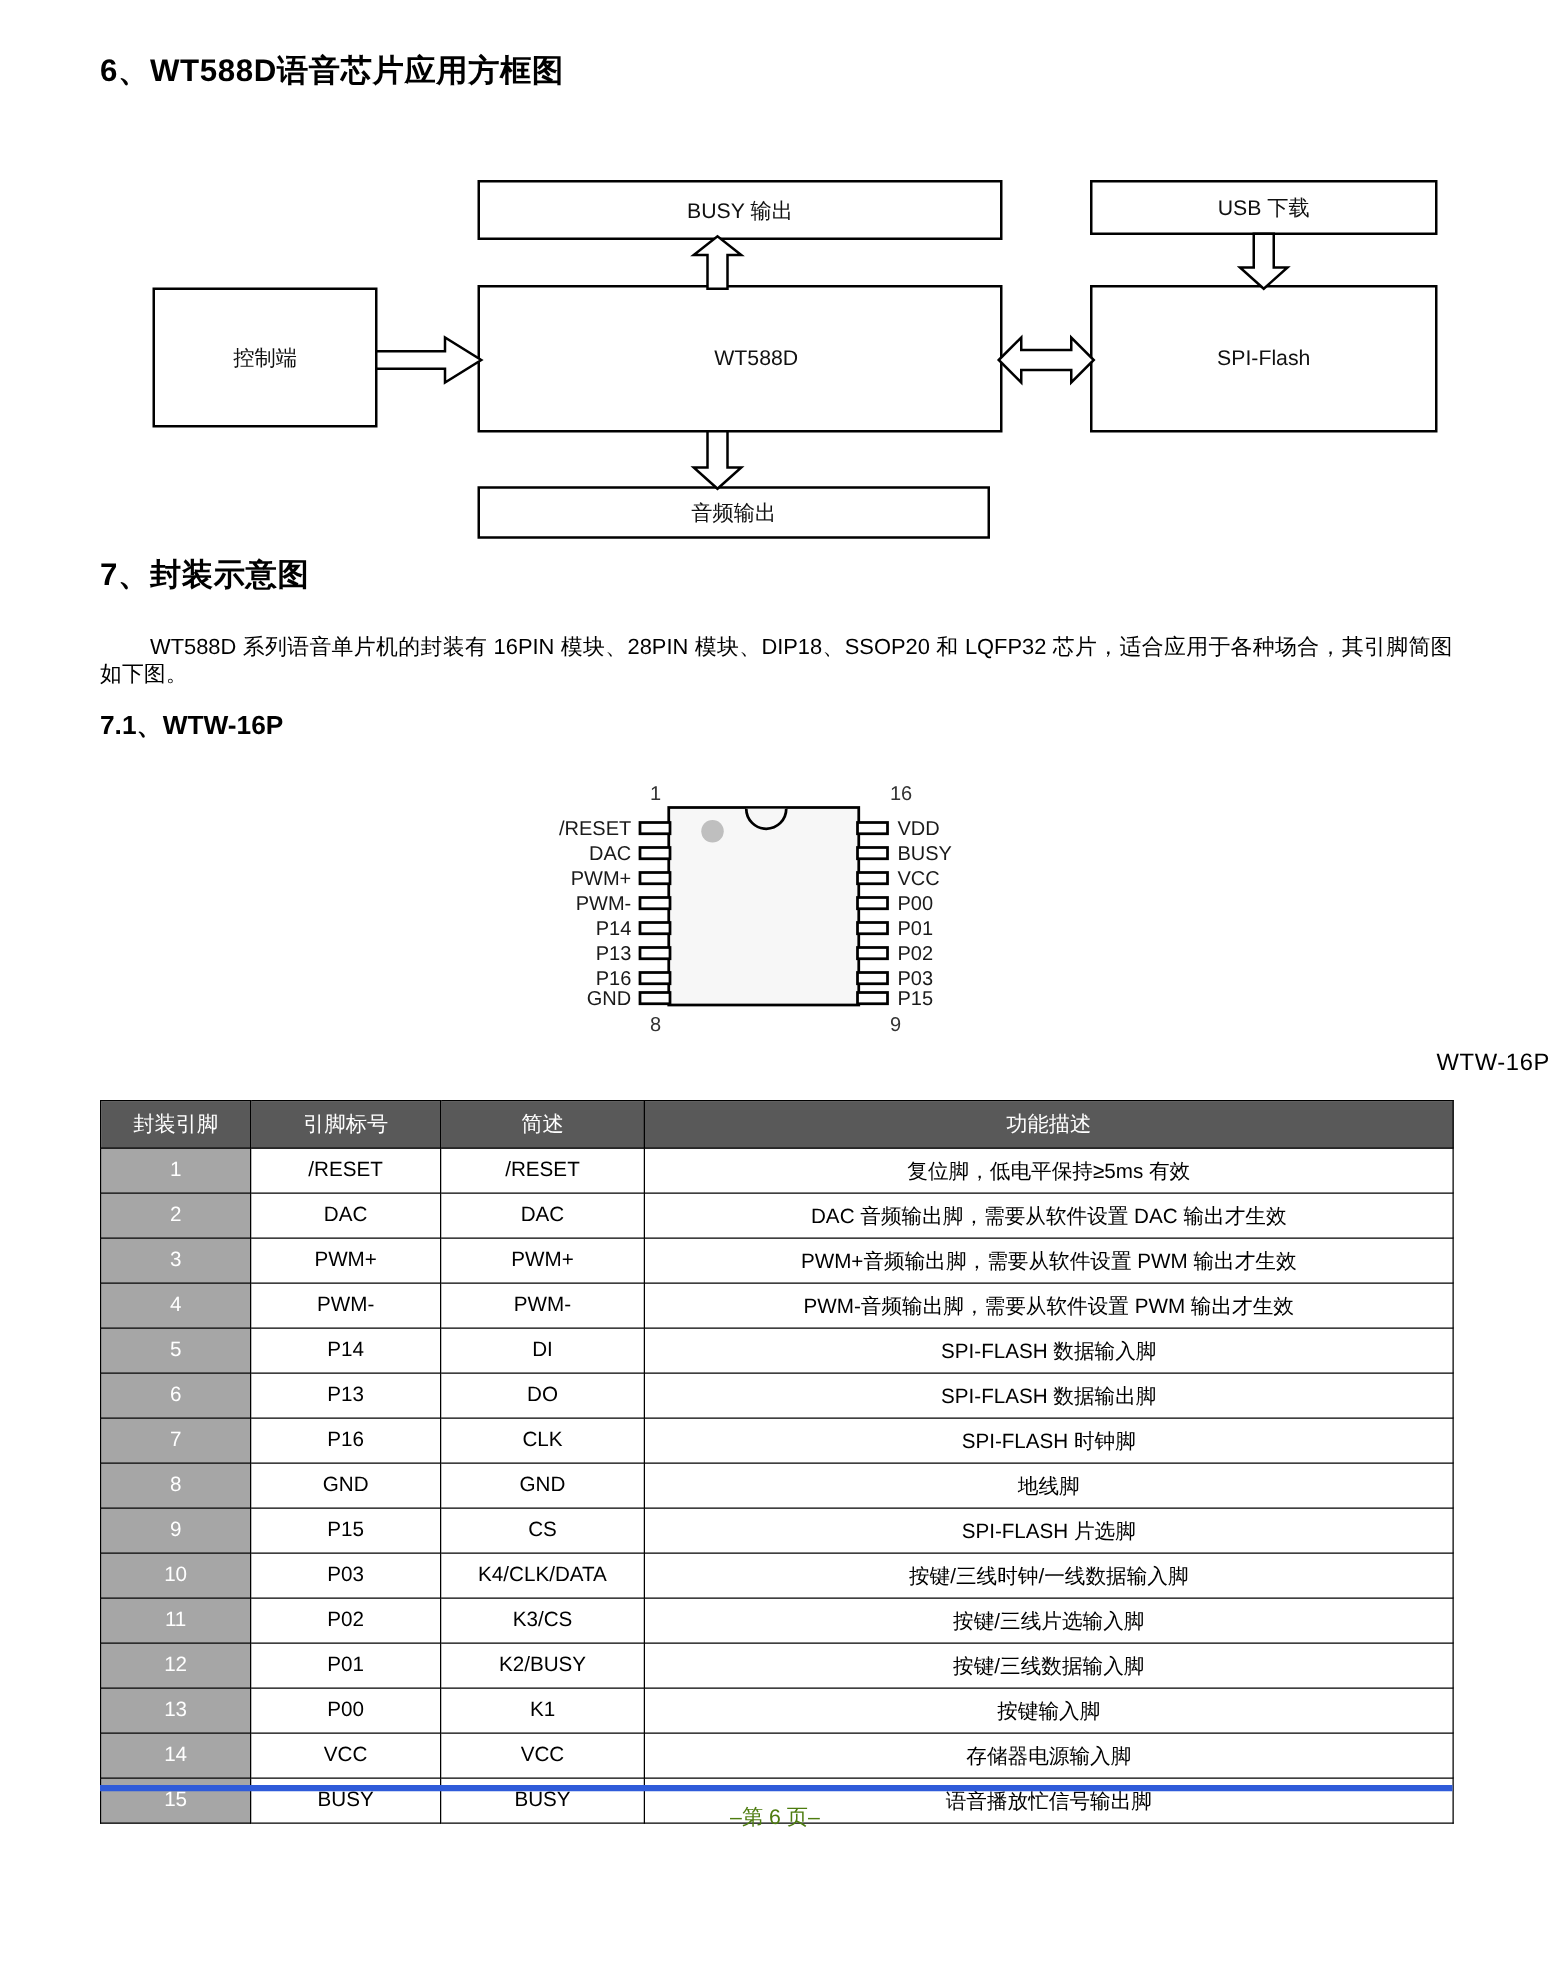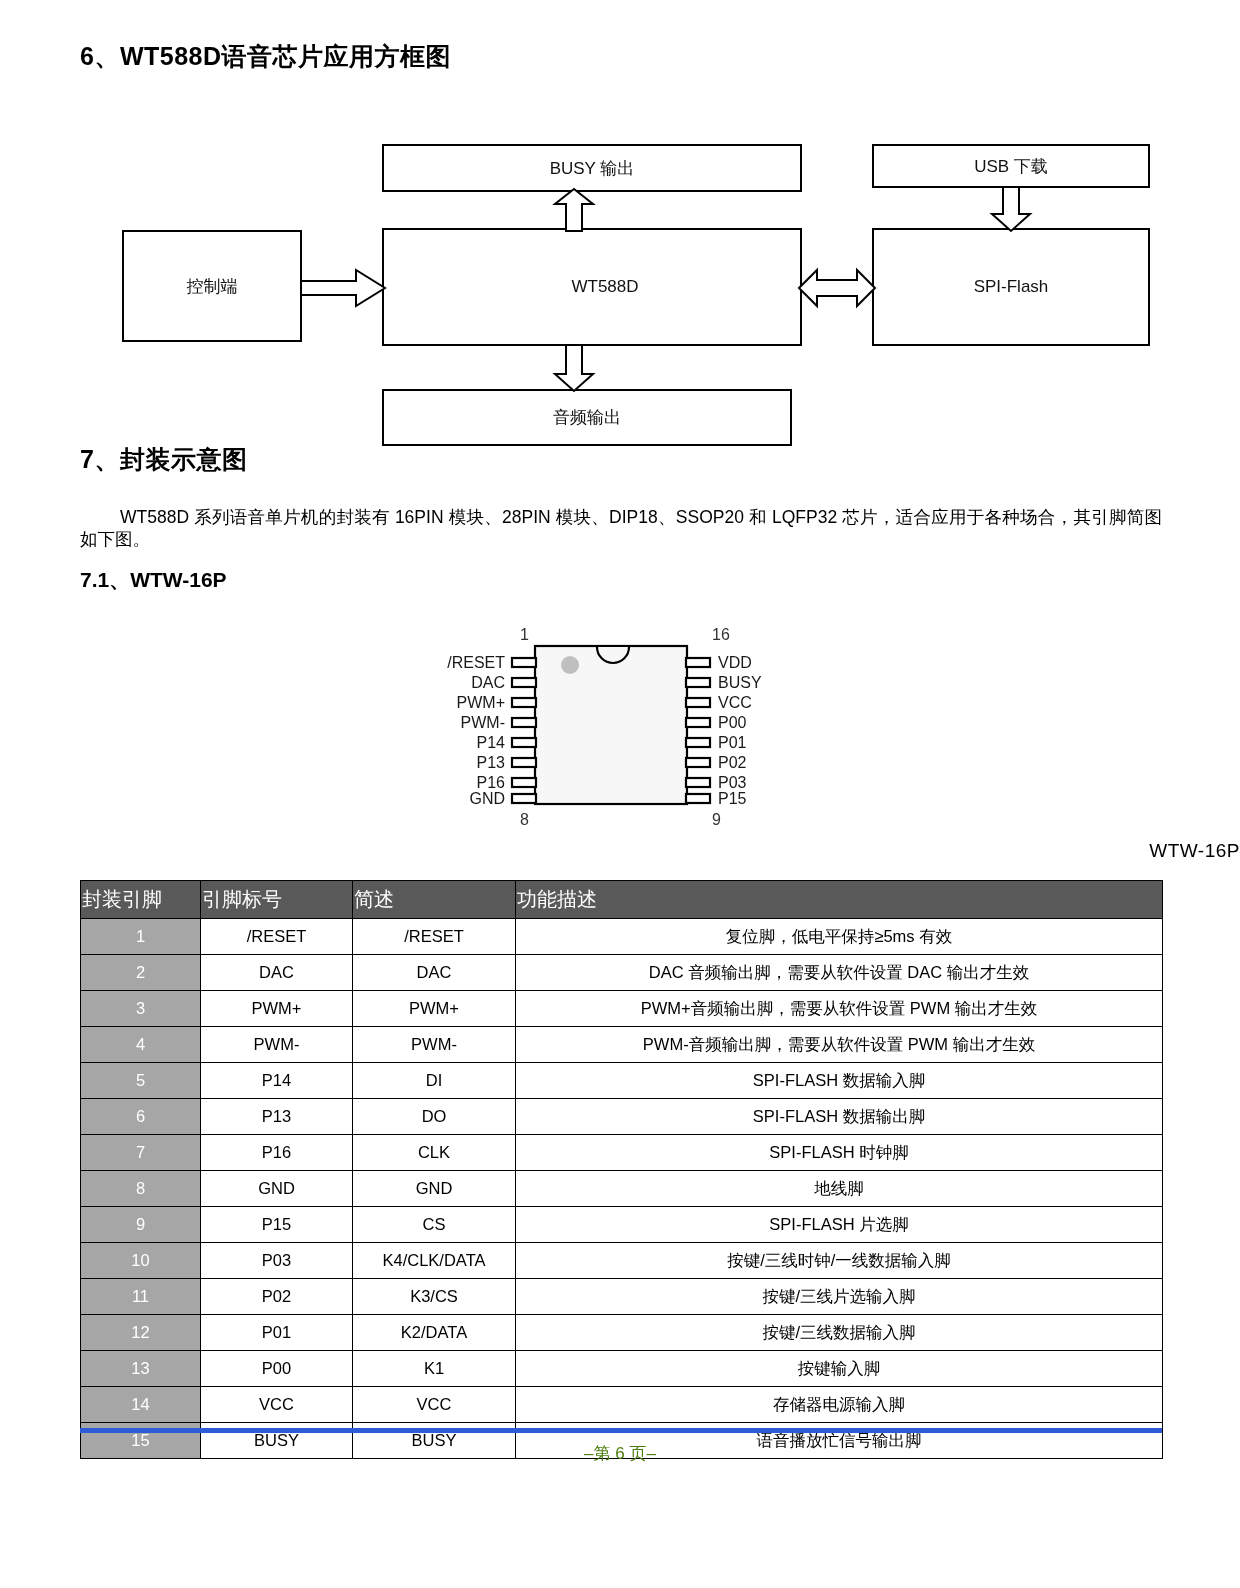--- a/index.html
+++ b/index.html
@@ -74,21 +74,21 @@
     justify-content: center;
     font-size: 17px;
     color: #111;
     box-sizing: border-box;
   }
   #box-busy      { left: 382px; top: 14px;  width: 420px; height: 48px; text-align: right; }
   #box-usb       { left: 872px; top: 14px;  width: 278px; height: 44px; }
   #box-control   { left: 122px; top: 100px; width: 180px; height: 112px; }
   #box-wt588d    { left: 382px; top: 98px;  width: 420px; height: 118px; padding-left: 26px; }
   #box-spiflash  { left: 872px; top: 98px;  width: 278px; height: 118px; }
-  #box-audio     { left: 382px; top: 259px; width: 410px; height: 57px; }
+  #box-audio     { left: 382px; top: 259px; width: 410px; height: 42px; }
 
   .arrow-svg {
     position: absolute;
     overflow: visible;
   }
   .arrow-svg path {
     fill: #ffffff;
     stroke: #000000;
     stroke-width: 2;
     stroke-linejoin: miter;
@@ -126,22 +126,22 @@
   .pin-table col.c2 { width: 152px; }
   .pin-table col.c3 { width: 163px; }
   .pin-table col.c4 { width: 647px; }
 
   .pin-table th {
     background: #595959;
     color: #ffffff;
     font-weight: normal;
     height: 35px;
     border: 1px solid #000;
-    text-align: left;
-    font-size: 20px;
+    text-align: center;
+    font-size: 17px;
     margin-left: 36px;
   }
   .pin-table td {
     border: 1px solid #000;
     height: 33px;
     text-align: center;
     vertical-align: middle;
     background: #ffffff;
     color: #000;
   }
@@ -369,21 +369,21 @@
         </tr>
         <tr>
           <td class="num">11</td>
           <td>P02</td>
           <td>K3/CS</td>
           <td>按键/三线片选输入脚</td>
         </tr>
         <tr>
           <td class="num">12</td>
           <td>P01</td>
-          <td>K2/DATA</td>
+          <td>K2/BUSY</td>
           <td>按键/三线数据输入脚</td>
         </tr>
         <tr>
           <td class="num">13</td>
           <td>P00</td>
           <td>K1</td>
           <td>按键输入脚</td>
         </tr>
         <tr>
           <td class="num">14</td>

